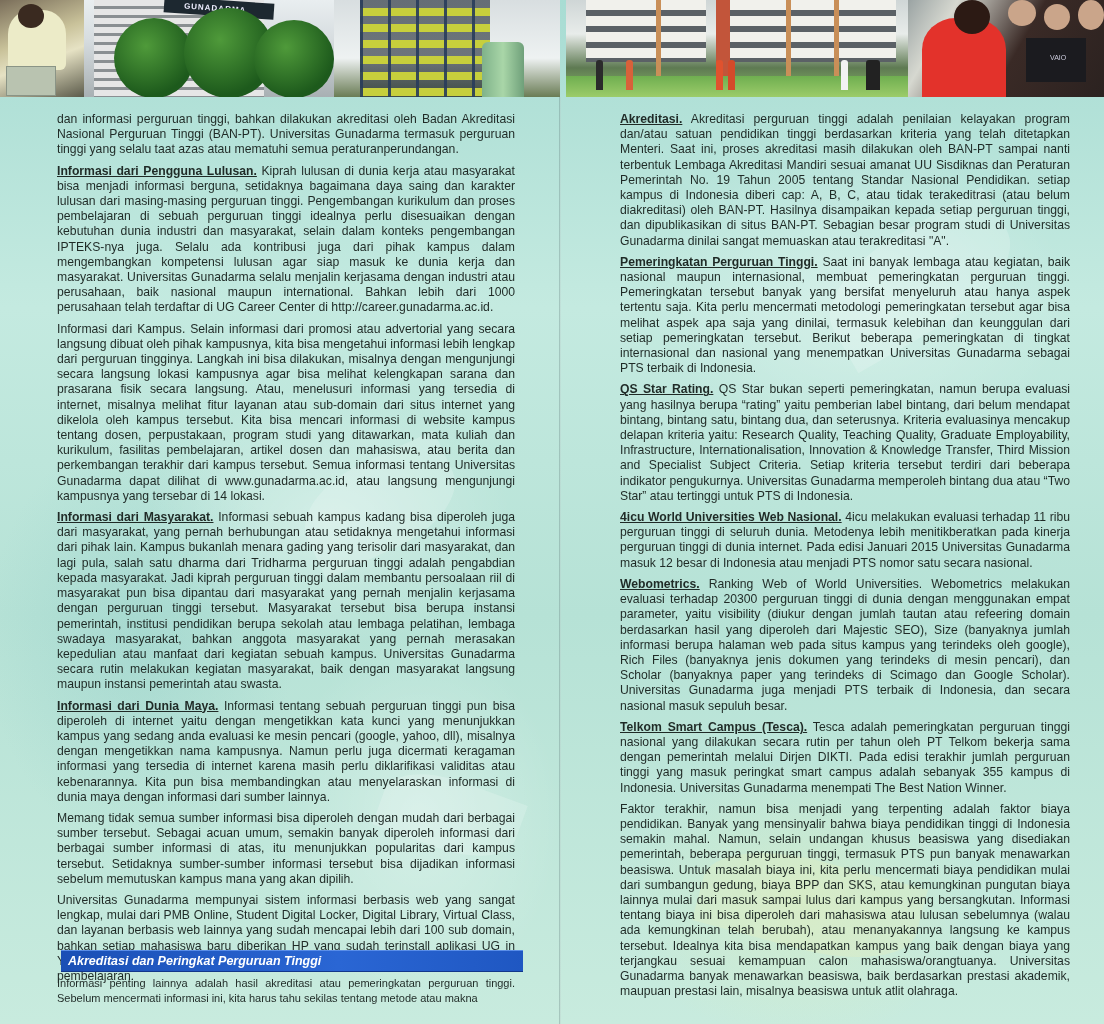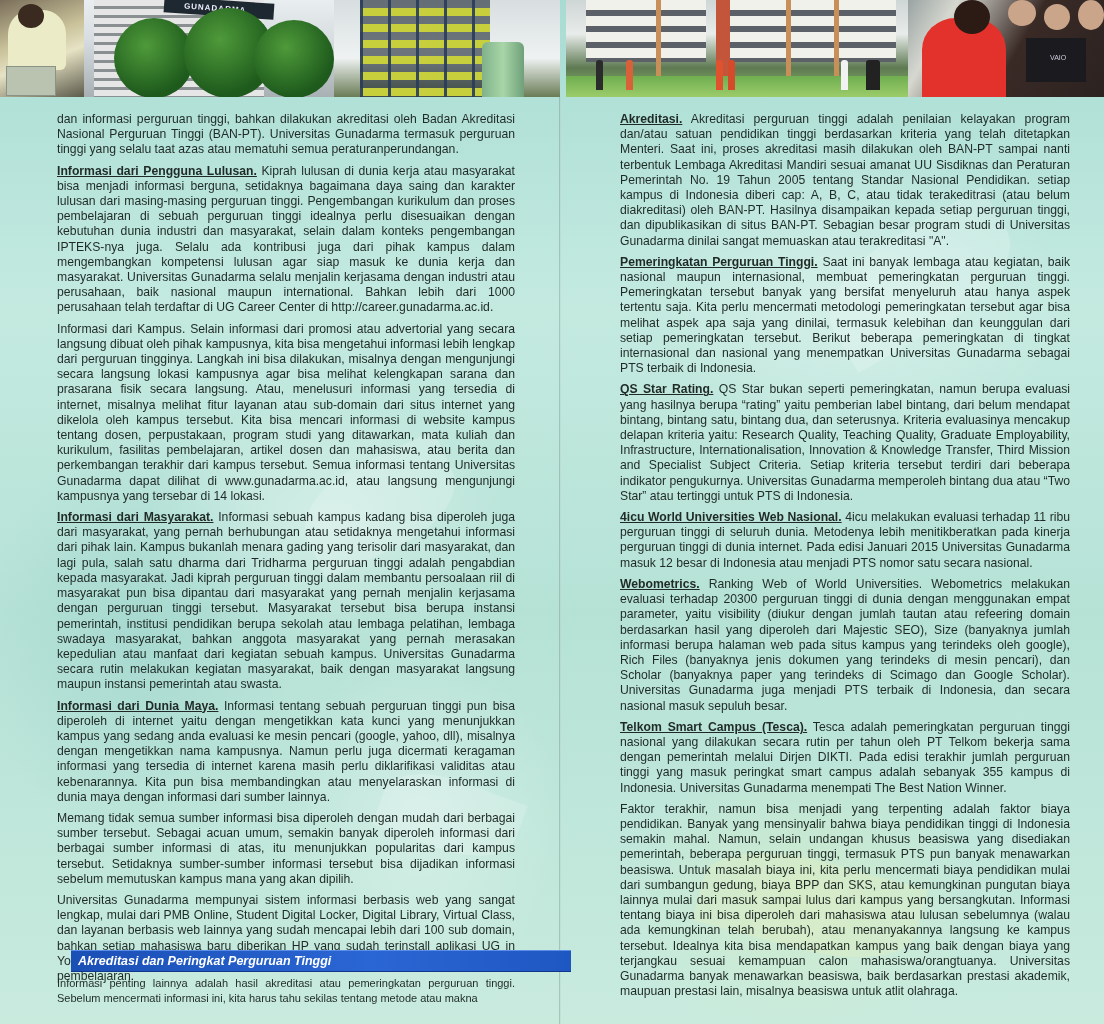--- a/index.html
+++ b/index.html
@@ -52,21 +52,21 @@
   .ph5 .lap { position:absolute; left:118px; top:38px; width:60px; height:44px; background:#1b1b1f; color:#ccd; font: 7px "Liberation Sans", sans-serif; padding: 16px 0 0 24px; }
   .ph5 .face { position:absolute; border-radius:50%; background:#caa58a; }
 
   
   .col { position: absolute; top: 112px; color: #1f2a26; font-size: 12.2px; line-height: 15.2px; text-align: justify; }
   .col.left { left: 57px; width: 458px; }
   .col.right { left: 620px; width: 450px; }
   .para { margin-bottom: 6px; }
   .para b { font-weight: bold; text-decoration: underline; }
   .section-bar {
-    position: absolute; left: 71px; top: 950px; width: 500px; height: 22px;
+    position: absolute; left: 61px; top: 950px; width: 462px; height: 22px;
     background: linear-gradient(90deg, #1a4fb5 0%, #2a66d4 60%, #1f57c2 100%);
     border-top: 1px solid #5a8ee8; border-bottom: 1px solid #12378a;
     padding: 3px 0 8px 7px;
     color: #ffffff; font-style: italic; font-weight: bold; font-size: 12.5px;
   }
   .col.left2 { position:absolute; left:57px; top:976px; width:458px; color:#1f2a26; font-size:11px; line-height:15.2px; text-align: justify; }
   .leaf {
     position:absolute; border-radius: 50% 0; opacity: 0.18;
     background: #ffffff;
   }

